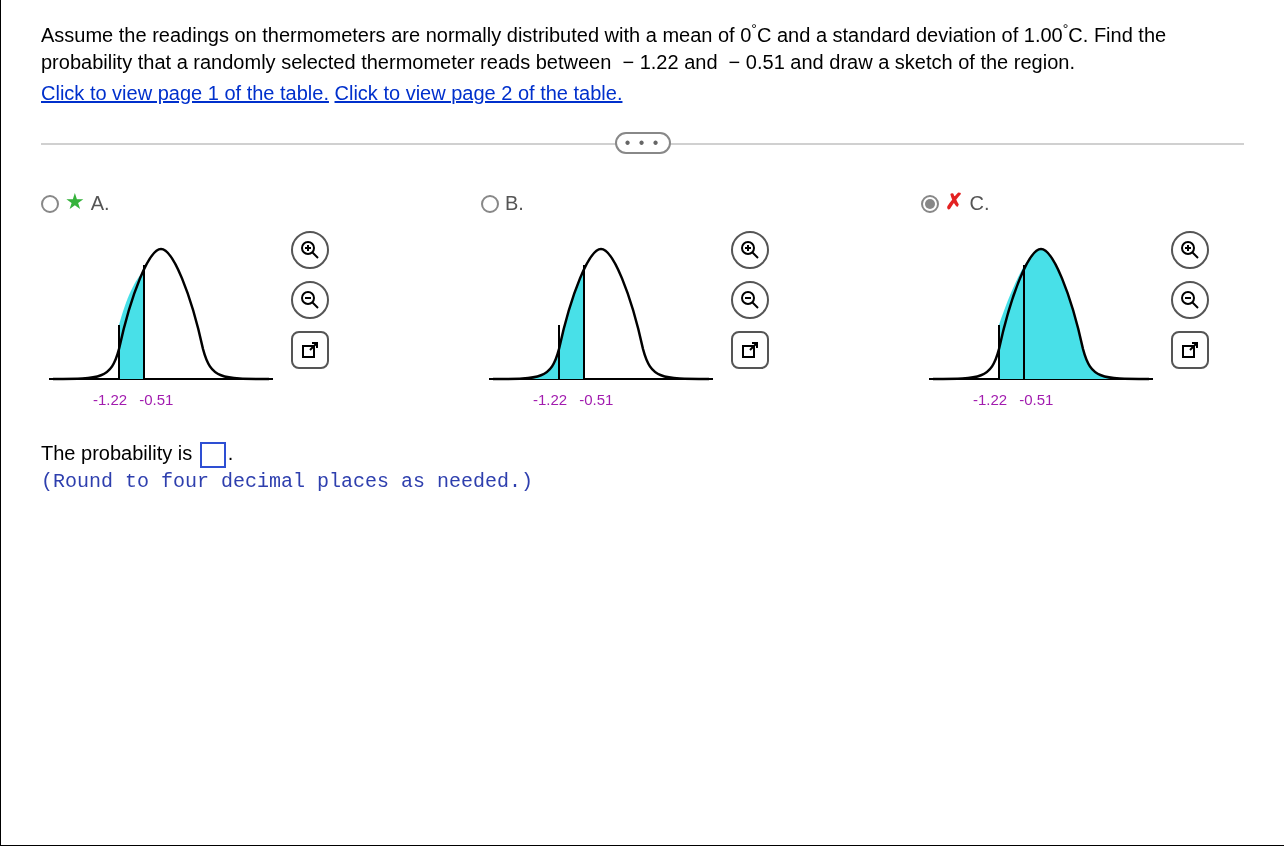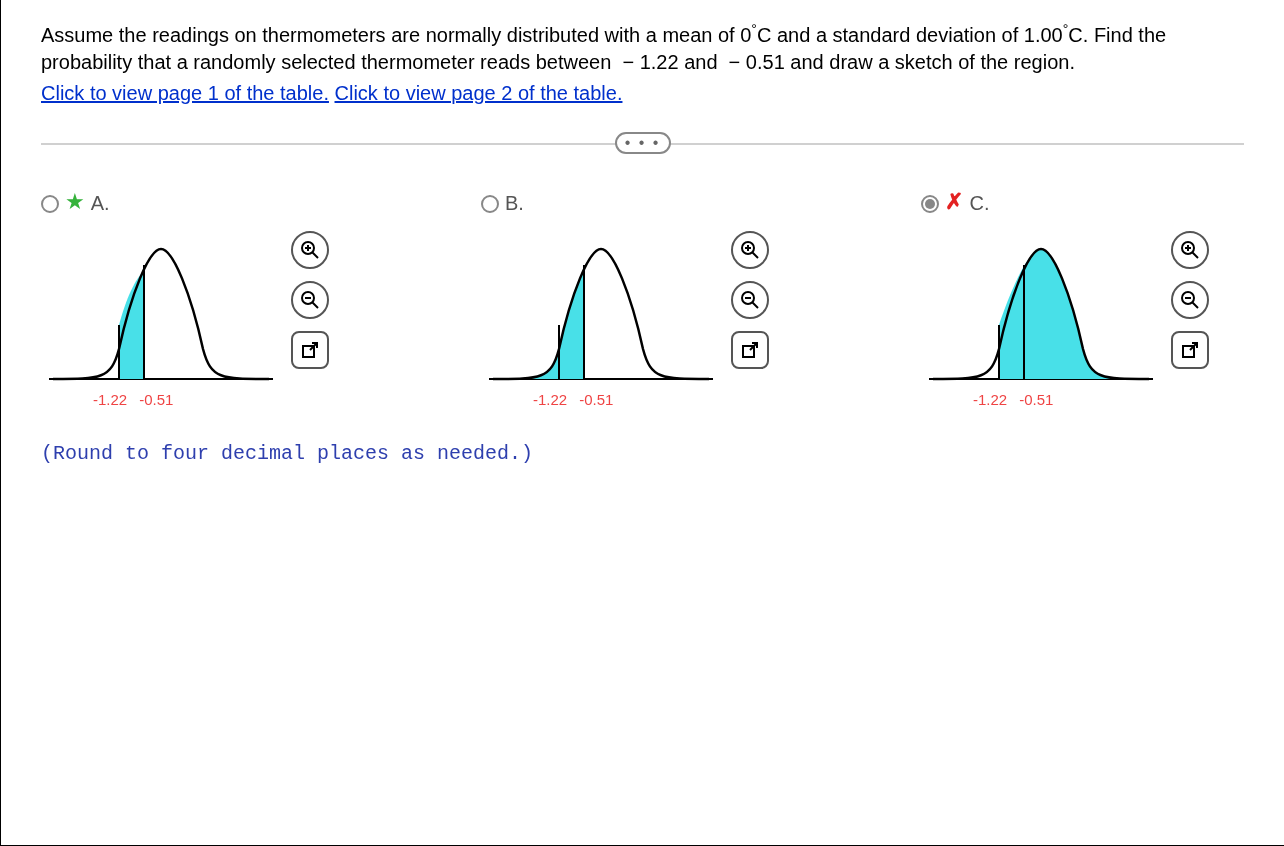--- a/index.html
+++ b/index.html
@@ -120,21 +120,21 @@
   }
   .graph-box {
     width: 240px;
     padding-top: 4px;
   }
   .graph-svg { display: block; }
   .graph-labels {
     display: flex;
     gap: 12px;
     font-size: 15px;
-    color: #ef4444;
+    color: #a21caf;
     margin-top: 2px;
     padding-left: 52px;
   }
   .tool-col {
     display: flex;
     flex-direction: column;
     gap: 12px;
     padding-top: 6px;
   }
   .tool-btn {
@@ -342,16 +342,20 @@
                 <path d="M 9 9 L 16 2 M 11 2 L 16 2 L 16 7" fill="none" stroke="#000" stroke-width="2"></path>
               </svg>
           </div>
         </div>
       </div>
     </div>
 
   </div>
 
   <div class="answer-section">
+    <div>
+      <span>The probability is </span>
+      <span class="answer-box"></span><span>.</span>
+    </div>
     <div class="round-note">(Round to four decimal places as needed.)</div>
   </div>
 
 </div>
 
 </body></html>

